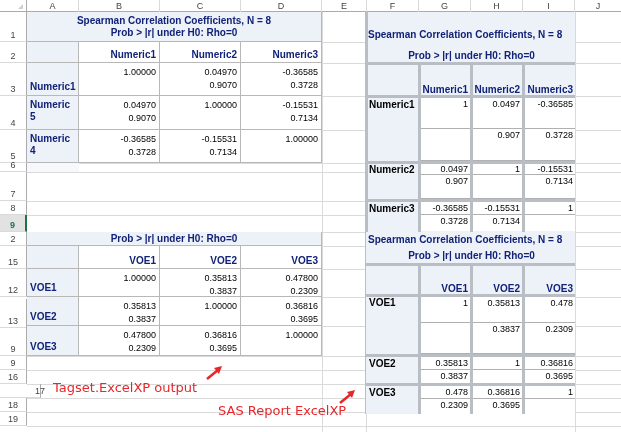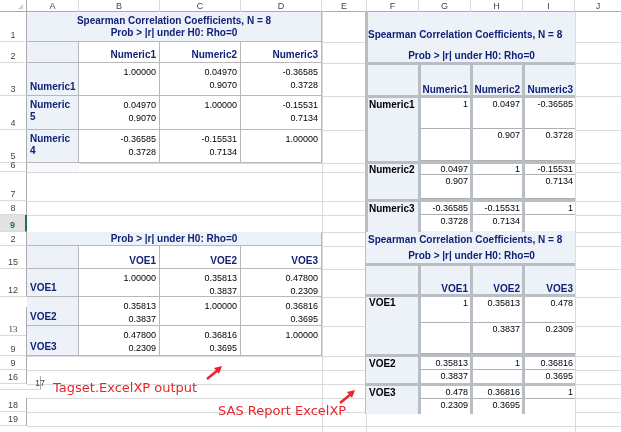--- a/index.html
+++ b/index.html
@@ -85,25 +85,25 @@
 <div class="abs rowcell" style="top:63px;height:33px;">3</div>
 <div class="abs rowcell" style="top:96px;height:34px;">4</div>
 <div class="abs rowcell" style="top:130px;height:33px;">5</div>
 <div class="abs rowcell" style="top:163px;height:9px;">6</div>
 <div class="abs rowcell" style="top:172px;height:29px;">7</div>
 <div class="abs rowcell" style="top:201px;height:14px;">8</div>
 <div class="abs rowcell sel" style="top:215px;height:17px;">9</div>
 <div class="abs rowcell" style="top:232px;height:14px;">2</div>
 <div class="abs rowcell" style="top:246px;height:23px;">15</div>
 <div class="abs rowcell" style="top:269px;height:28px;">12</div>
-<div class="abs rowcell" style="top:307px;height:29px;font-family:Liberation Serif, serif;">13</div>
+<div class="abs rowcell" style="top:299px;height:29px;">13</div>
 <div class="abs rowcell" style="top:326px;height:30px;">9</div>
 <div class="abs rowcell" style="top:356px;height:14px;">9</div>
 <div class="abs rowcell" style="top:370px;height:14px;">16</div>
-<div class="abs rowcell" style="top:376px;height:14px;padding-left:40px;">17</div>
+<div class="abs rowcell" style="top:384px;height:14px;padding-left:40px;">17</div>
 <div class="abs rowcell" style="top:398px;height:14px;">18</div>
 <div class="abs rowcell" style="top:412px;height:14px;">19</div>
 
 <div class="abs title" style="left:27px;top:12px;width:295px;height:30px;padding-top:3px;border-right:1px solid #b8b8b8;border-bottom:1px solid #b8b8b8;">
   <div>Spearman Correlation Coefficients, N = 8</div>
   <div>Prob &gt; |r| under H0: Rho=0</div>
 </div>
 <div class="abs lt hd" style="left:27px;top:42px;width:52px;height:21px;"></div>
 <div class="abs lt colh" style="left:79px;top:42px;width:81px;height:21px;">Numeric1</div>
 <div class="abs lt colh" style="left:160px;top:42px;width:81px;height:21px;">Numeric2</div>

